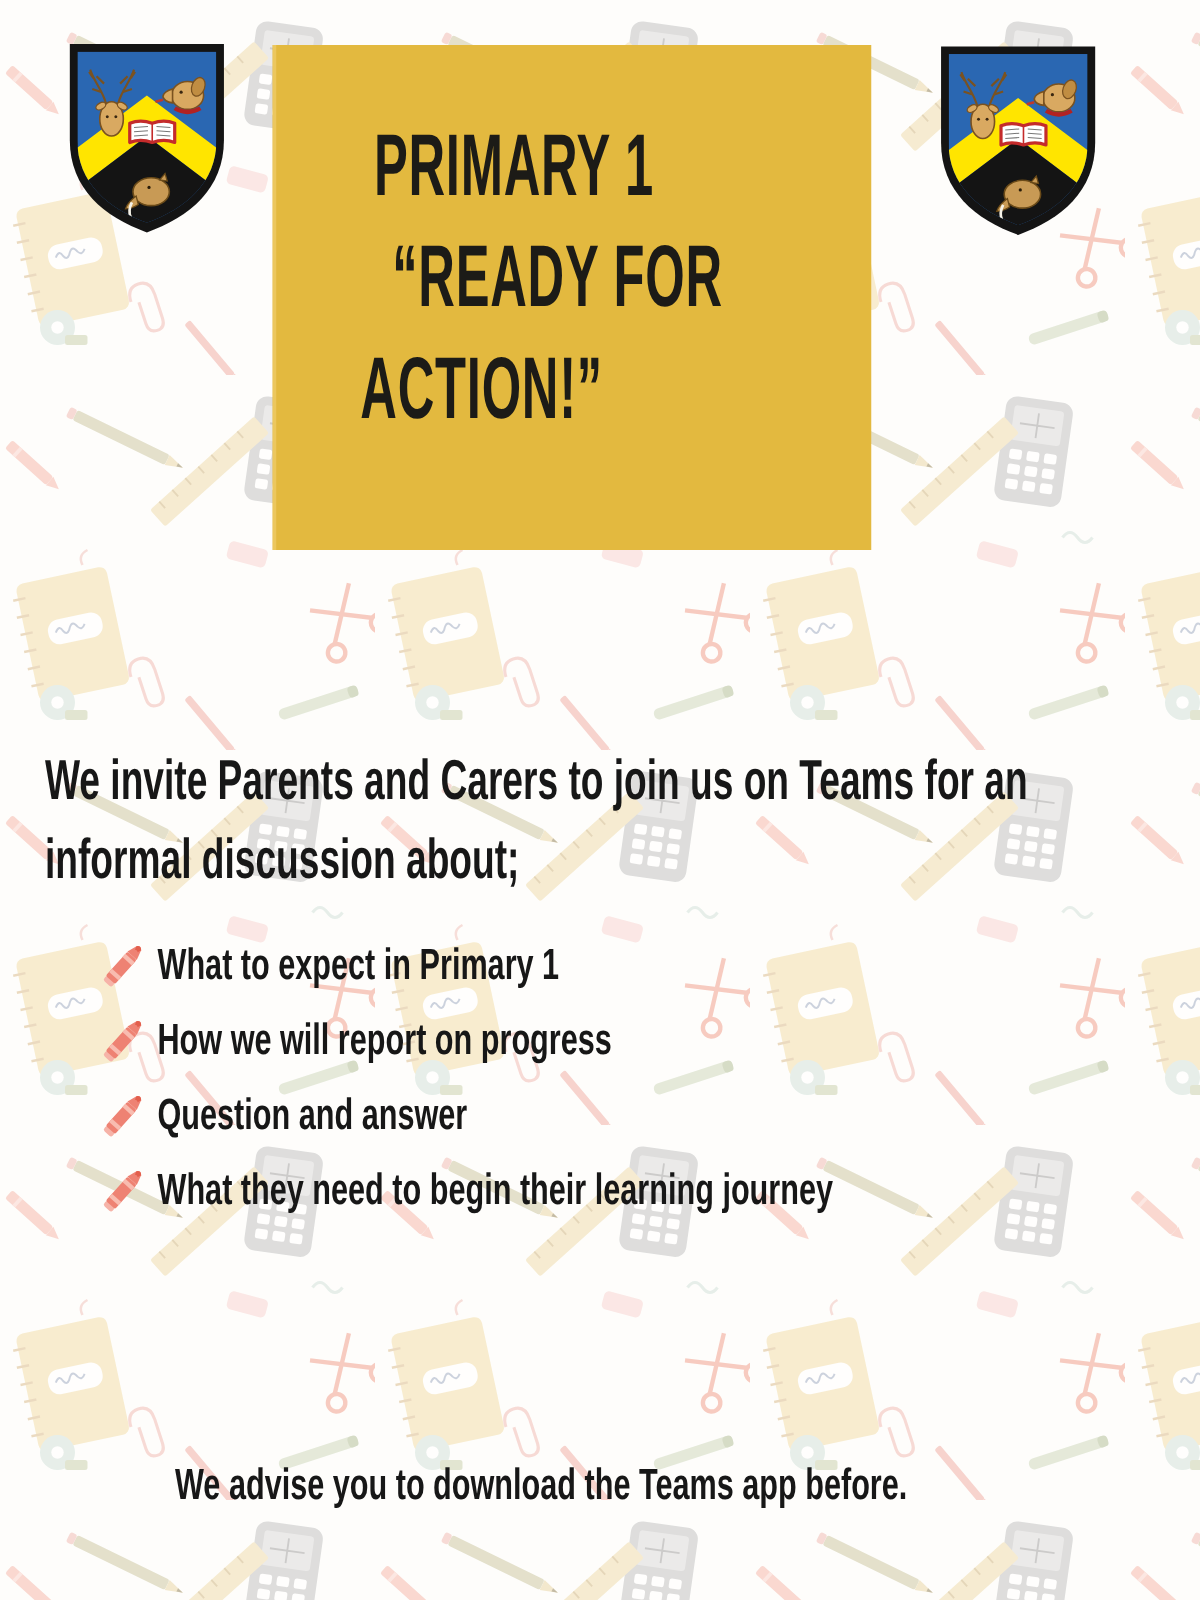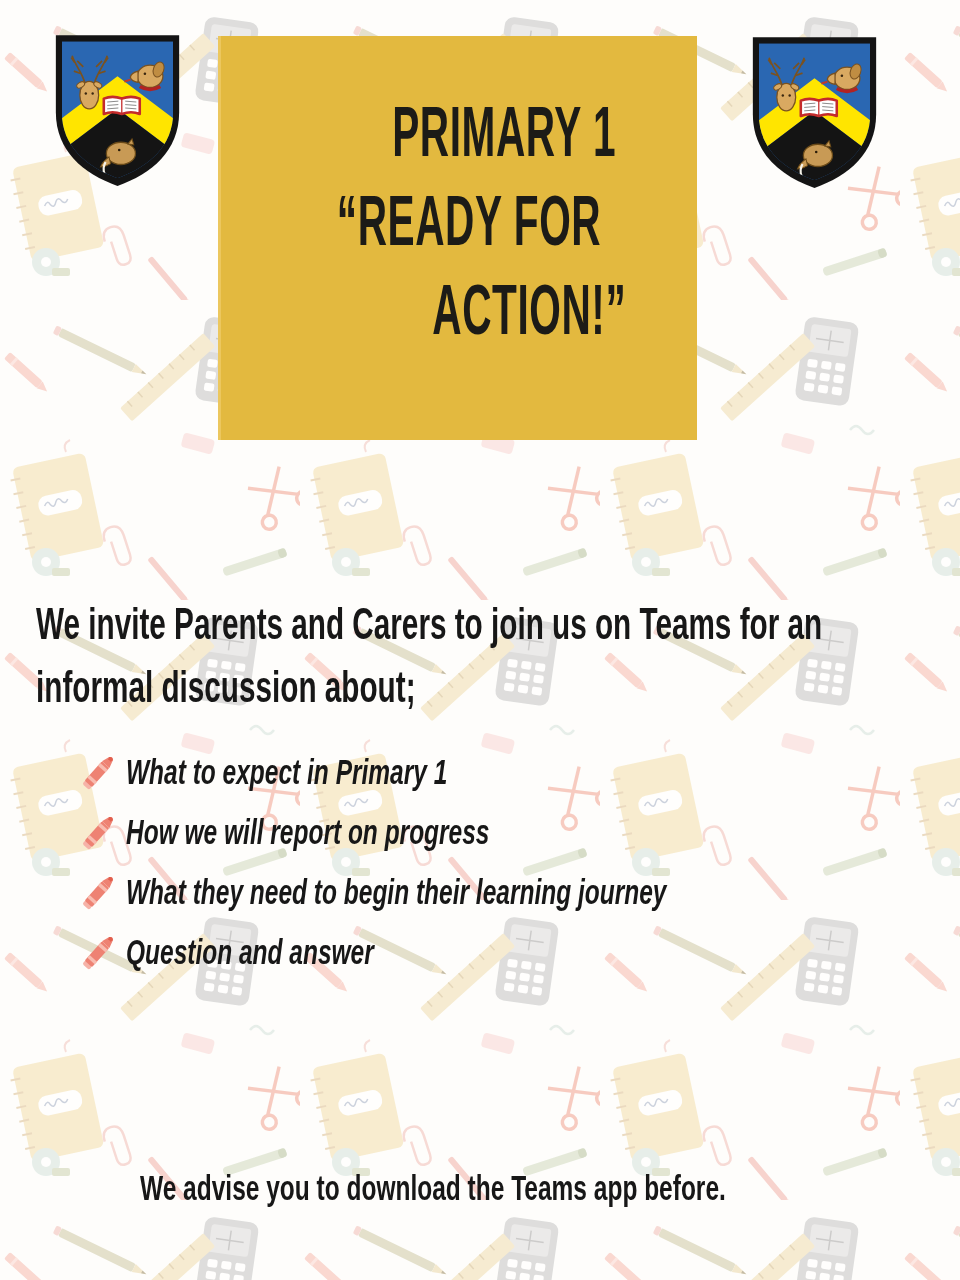--- a/index.html
+++ b/index.html
@@ -12,36 +12,36 @@
     font-family:"Liberation Sans", sans-serif;
     color:#171717;
   }
   .bg-pattern{position:absolute;left:0;top:0;width:960px;height:1280px;}
   .crest{position:absolute;width:137px;height:168px;}
   .crest-left{left:49px;top:24px;}
   .crest-right{left:746px;top:26px;}
   .title-box{
     position:absolute;left:218px;top:36px;width:479px;height:404px;
     background:#E3B93F;
-    display:flex;flex-direction:column;align-items:flex-end;
+    display:flex;flex-direction:column;align-items:flex-start;
     padding-top:52px;box-sizing:border-box;
     box-shadow:inset 3px 0 0 #ecc75e;
   }
   .title-line{
     font-size:70px;font-weight:bold;line-height:89px;
     color:#1c1b17;white-space:nowrap;
     transform:scaleX(0.58);transform-origin:center;
     letter-spacing:1px;
   }
   .intro{position:absolute;left:36px;top:592px;}
   .intro-line{
     font-size:45px;font-weight:bold;line-height:63px;
     white-space:nowrap;transform:scaleX(0.66);transform-origin:left center;
   }
-  .agenda{position:absolute;left:76px;top:742px;list-style:none;margin:0;padding:0;font-style:italic;}
+  .agenda{position:absolute;left:76px;top:742px;list-style:none;margin:0;padding:0;}
   .agenda-item{display:flex;align-items:center;height:60px;}
   .crayon{width:46px;height:46px;margin-right:4px;flex:none;}
   .item-text{
     font-size:35px;font-weight:bold;white-space:nowrap;
     transform:scaleX(0.70);transform-origin:left center;
   }
   .footer-note{
     position:absolute;left:140px;top:1168px;
     font-size:35px;font-weight:bold;white-space:nowrap;
     transform:scaleX(0.70);transform-origin:left center;
@@ -240,25 +240,25 @@
     <li class="agenda-item">
       <svg class="crayon" viewBox="0 0 46 46">
           <use href="#crayonG"></use>
         </svg>
       <span class="item-text">How we will report on progress</span>
     </li>
     <li class="agenda-item">
       <svg class="crayon" viewBox="0 0 46 46">
           <use href="#crayonG"></use>
         </svg>
+      <span class="item-text">Question and answer</span>
+    </li>
+    <li class="agenda-item">
+      <svg class="crayon" viewBox="0 0 46 46">
+          <use href="#crayonG"></use>
+        </svg>
       <span class="item-text">What they need to begin their learning journey</span>
     </li>
-    <li class="agenda-item">
-      <svg class="crayon" viewBox="0 0 46 46">
-          <use href="#crayonG"></use>
-        </svg>
-      <span class="item-text">Question and answer</span>
-    </li>
   </ul>
 
   <div class="footer-note">We advise you to download the Teams app before.</div>
 
 </div>
 
 </body></html>

